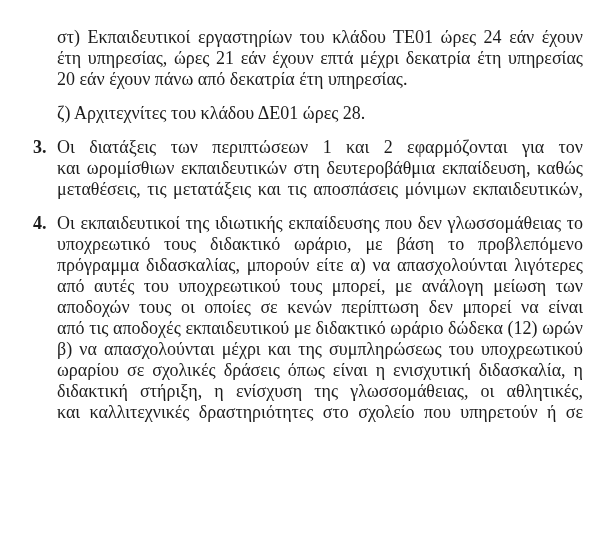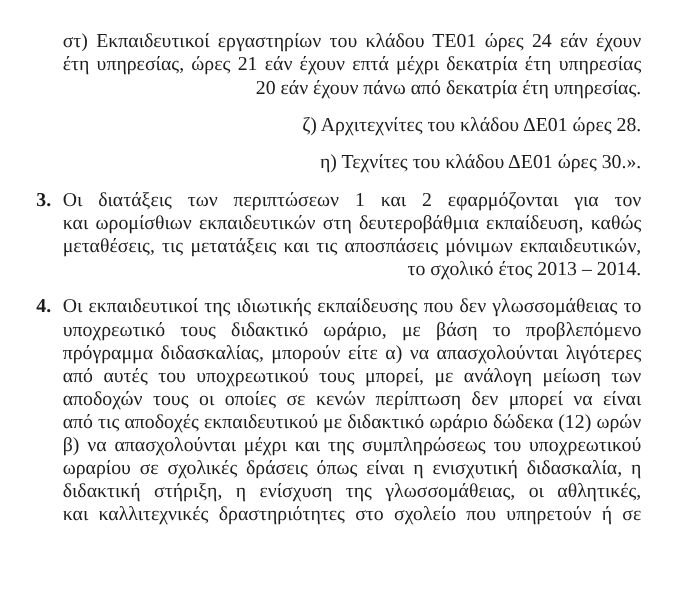--- a/index.html
+++ b/index.html
@@ -21,21 +21,21 @@
     color: #1c1c1c;
     font-family: "Liberation Serif", "DejaVu Serif", serif;
     font-size: 18px;
     line-height: 21px;
   }
   .para {
     position: relative;
     margin: 0 0 13px 0;
   }
   .line {
-    text-align: right;
+    text-align: left;
     height: 21px;
     overflow: hidden;
     white-space: normal;
   }
   .line.j {
     text-align: justify;
     text-align-last: justify;
   }
   .num {
     position: absolute;
@@ -52,30 +52,26 @@
   <div class="para">
     <div class="line j">στ) Εκπαιδευτικοί εργαστηρίων του κλάδου ΤΕ01 ώρες 24 εάν έχουν έως επτά</div>
     <div class="line j">έτη υπηρεσίας, ώρες 21 εάν έχουν επτά μέχρι δεκατρία έτη υπηρεσίας και ώρες</div>
     <div class="line">20 εάν έχουν πάνω από δεκατρία έτη υπηρεσίας.</div>
   </div>
 
   <div class="para">
     <div class="line">ζ) Αρχιτεχνίτες του κλάδου ΔΕ01 ώρες 28.</div>
   </div>
 
-  <div class="para">
-    <div class="line">η) Τεχνίτες του κλάδου ΔΕ01 ώρες 30.».</div>
-  </div>
 
   <div class="para">
     <span class="num">3.</span>
     <div class="line j">Οι διατάξεις των περιπτώσεων 1 και 2 εφαρμόζονται για τον προσδιορισμό</div>
     <div class="line j">και ωρομίσθιων εκπαιδευτικών στη δευτεροβάθμια εκπαίδευση, καθώς και τις</div>
     <div class="line j">μεταθέσεις, τις μετατάξεις και τις αποσπάσεις μόνιμων εκπαιδευτικών, και για</div>
-    <div class="line">το σχολικό έτος 2013 – 2014.</div>
   </div>
 
   <div class="para">
     <span class="num">4.</span>
     <div class="line j">Οι εκπαιδευτικοί της ιδιωτικής εκπαίδευσης που δεν γλωσσομάθειας το</div>
     <div class="line j">υποχρεωτικό τους διδακτικό ωράριο, με βάση το προβλεπόμενο ωρολόγιο</div>
     <div class="line j">πρόγραμμα διδασκαλίας, μπορούν είτε α) να απασχολούνται λιγότερες ώρες</div>
     <div class="line j">από αυτές του υποχρεωτικού τους μπορεί, με ανάλογη μείωση των</div>
     <div class="line j">αποδοχών τους οι οποίες σε κενών περίπτωση δεν μπορεί να είναι κατώτερες</div>
     <div class="line j">από τις αποδοχές εκπαιδευτικού με διδακτικό ωράριο δώδεκα (12) ωρών είτε</div>

